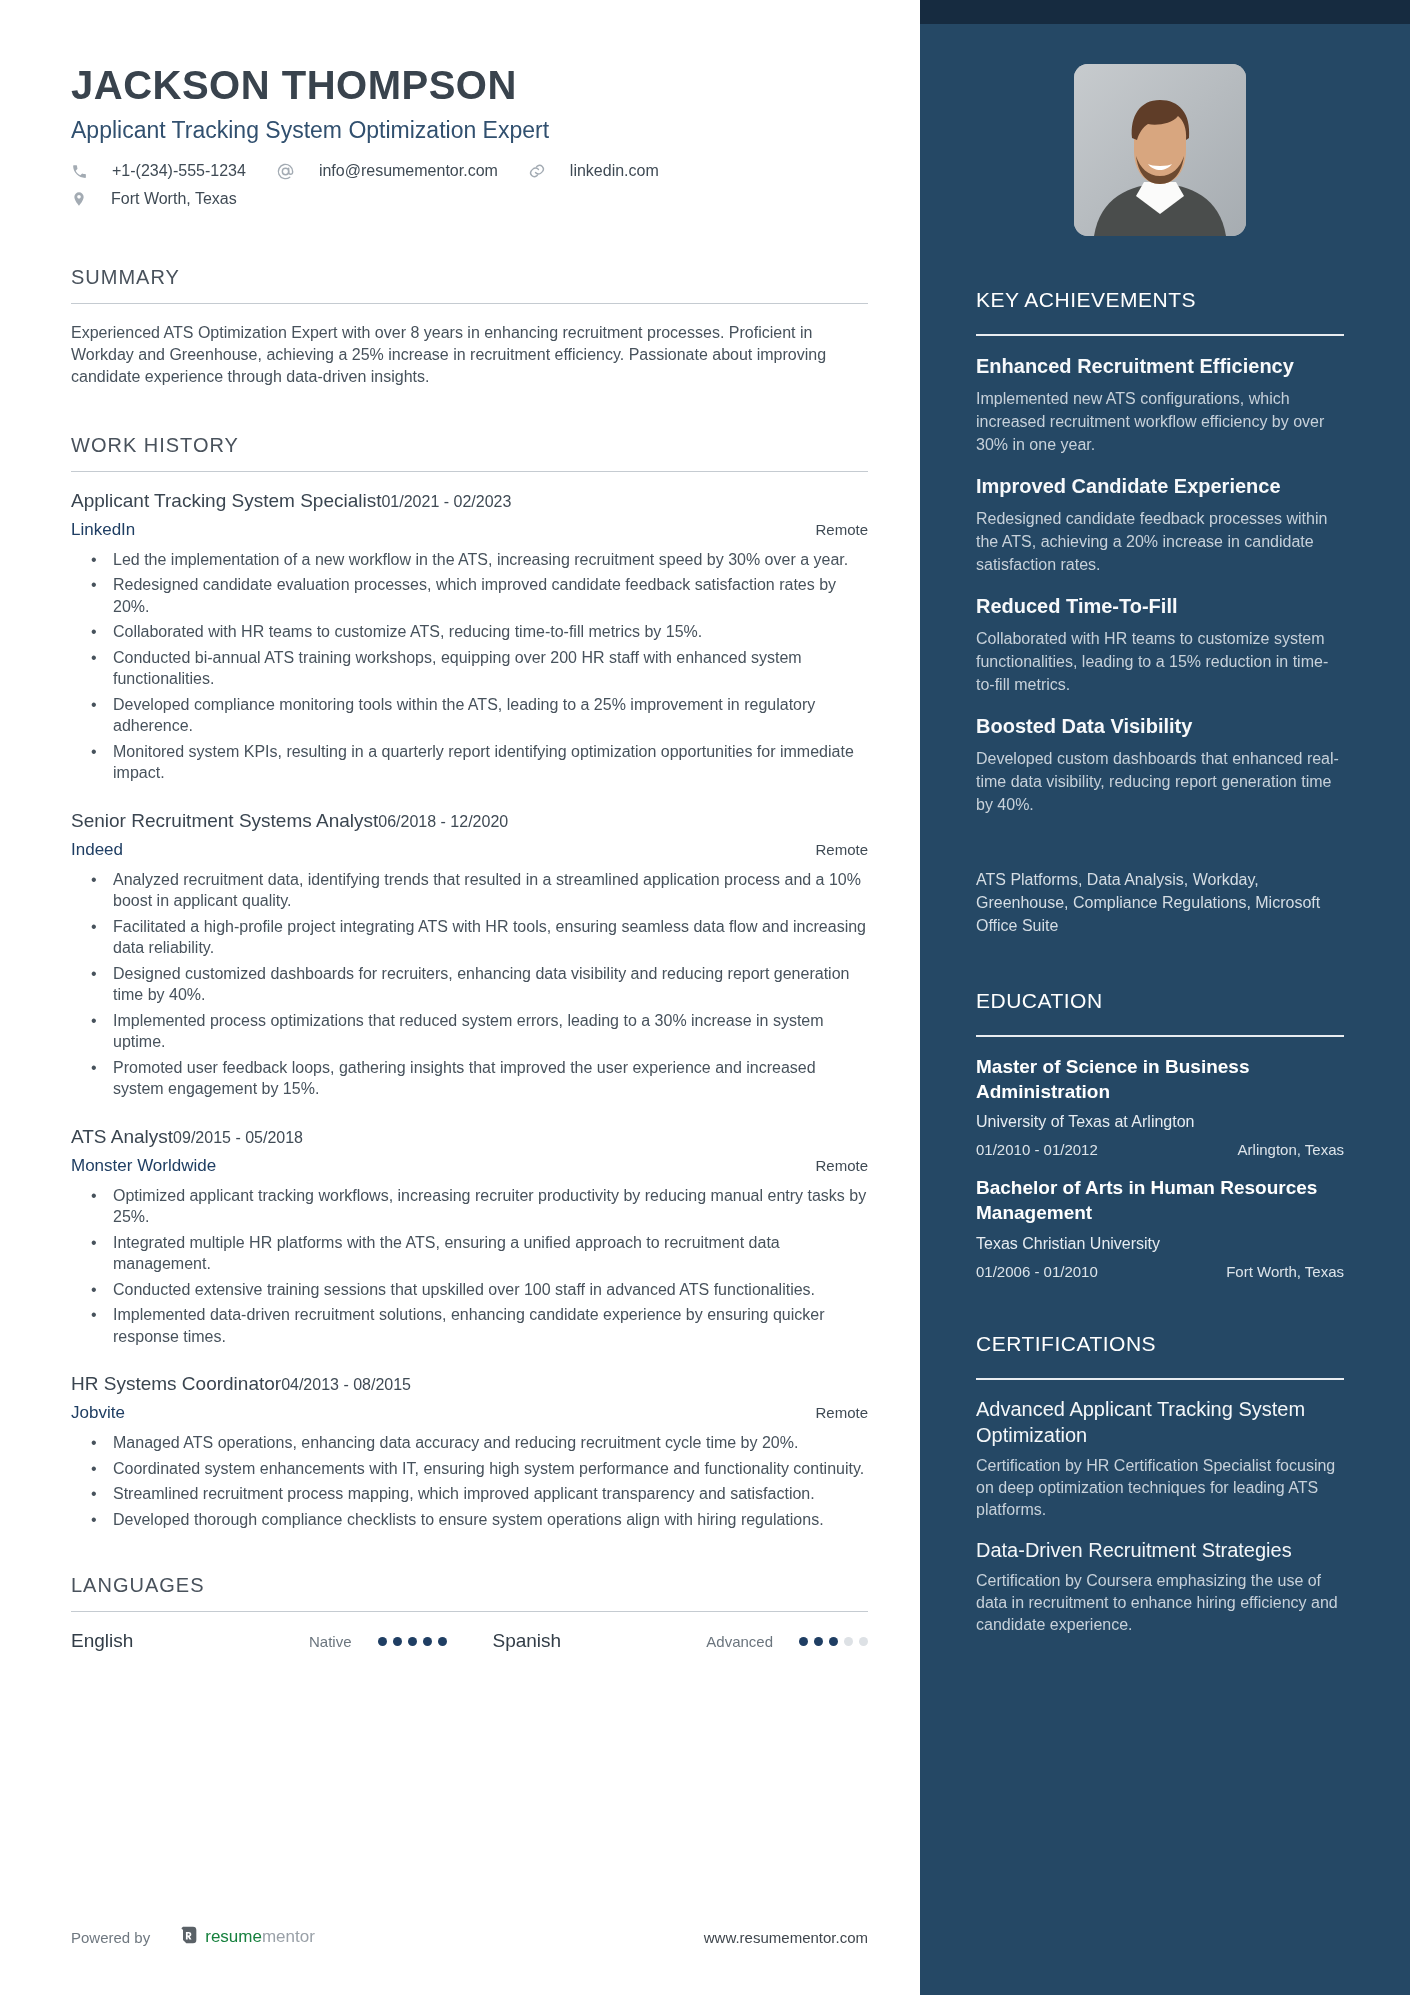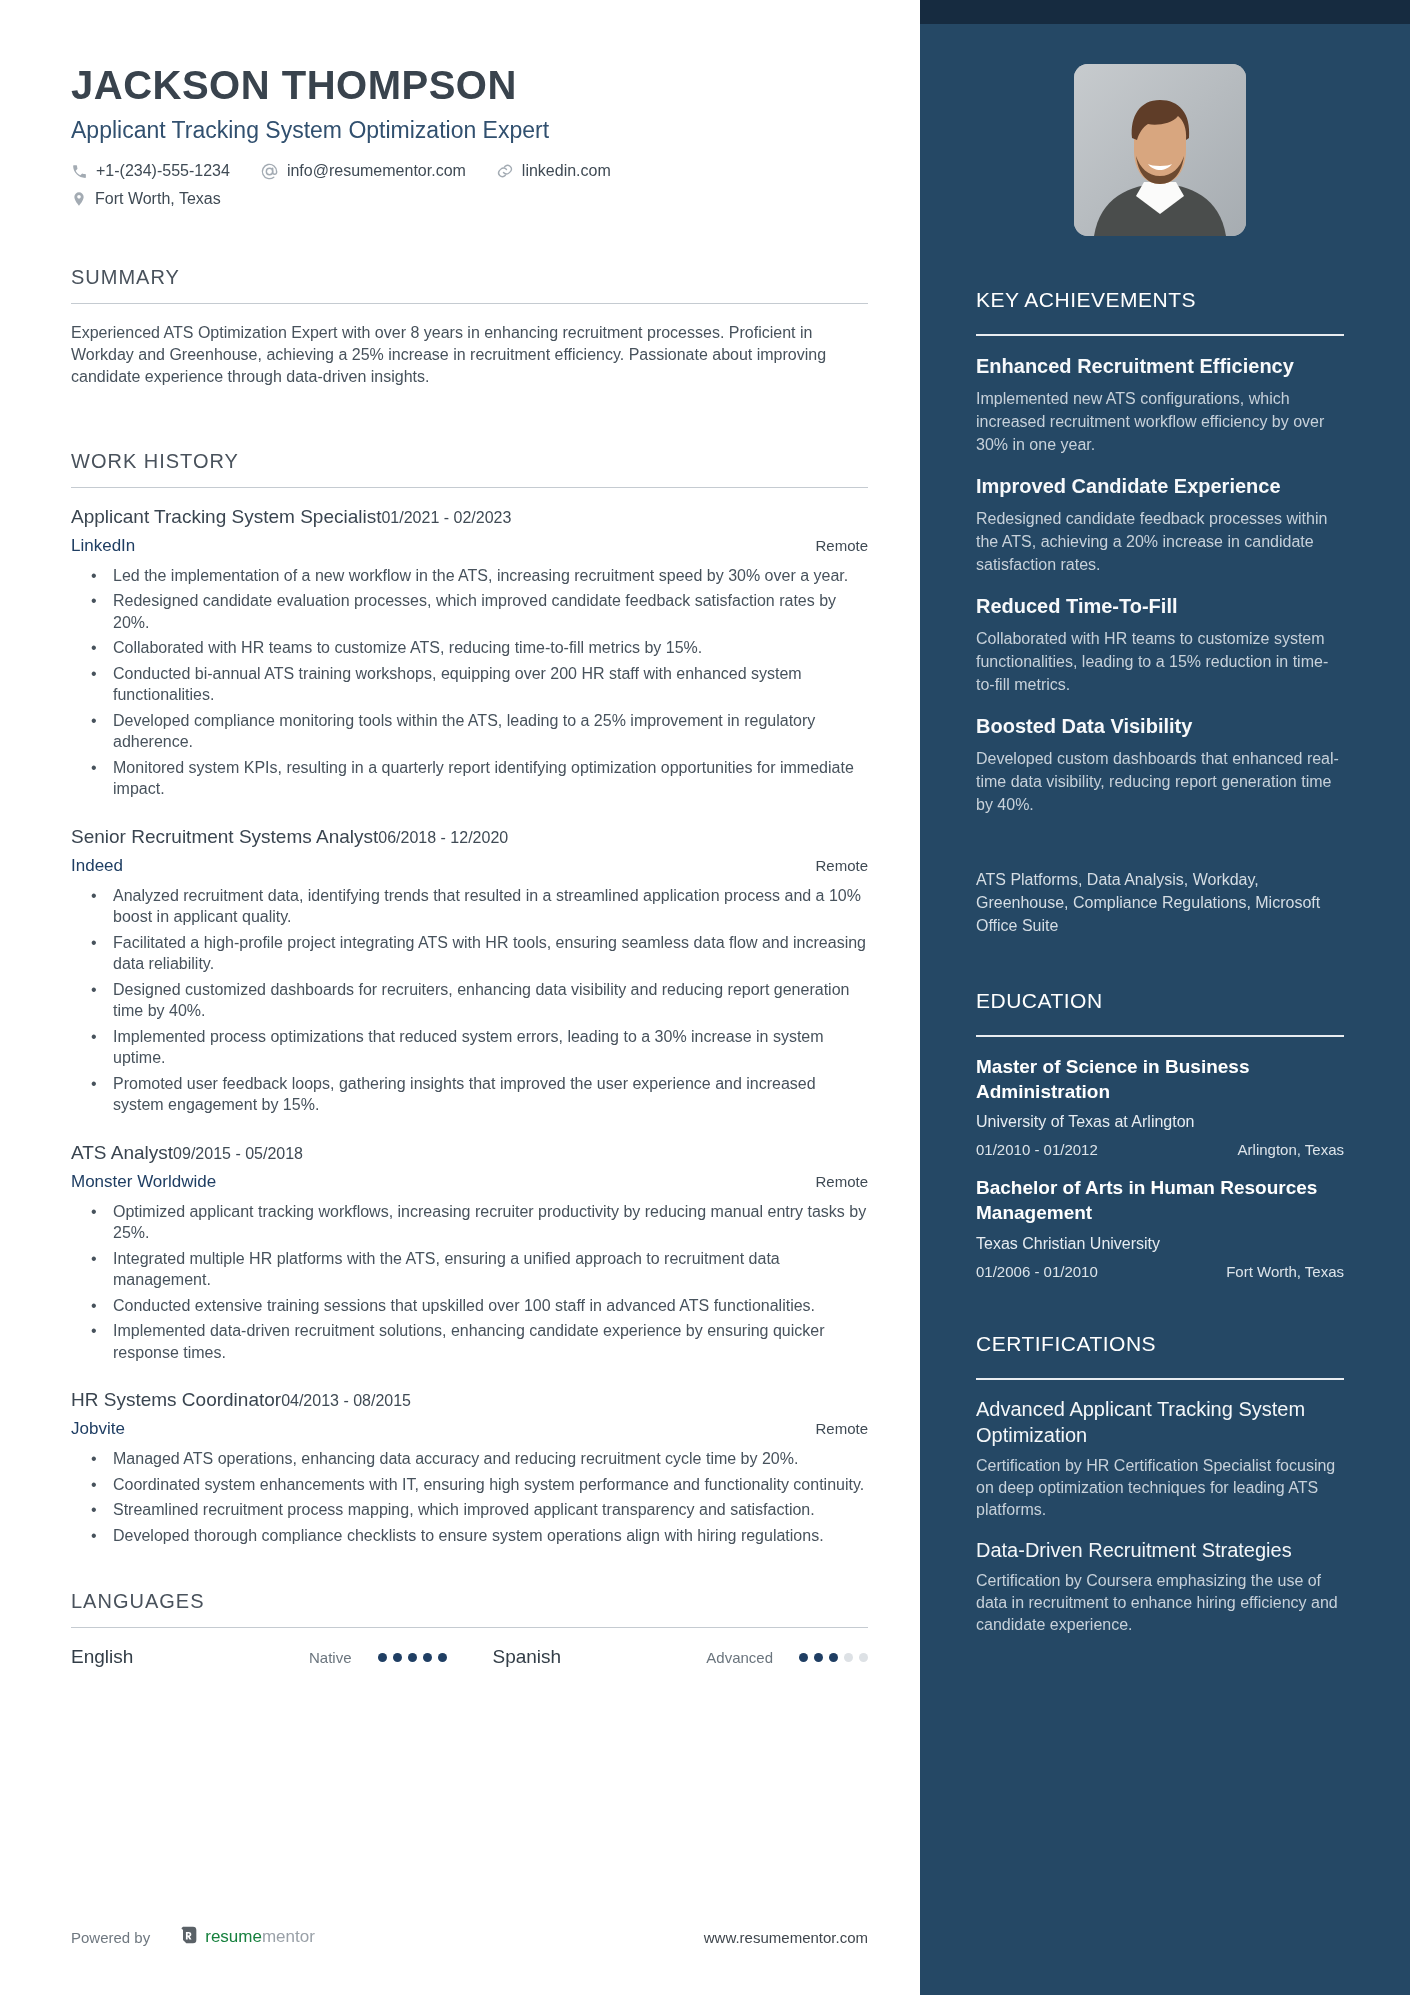--- a/index.html
+++ b/index.html
@@ -18,29 +18,29 @@
   html,body{background:#fff}
   body{font-family:"Liberation Sans","DejaVu Sans",sans-serif;width:1410px;height:1995px;position:relative;overflow:hidden;color:var(--body-text)}
   .page{position:absolute;inset:0}
 
   
   .main{position:absolute;left:0;top:0;width:920px;height:100%;background:#fff;padding:63px 52px 16px 71px}
   .name{font-size:40px;font-weight:700;color:var(--heading-dark);letter-spacing:.5px;line-height:1.1}
   .job-headline{font-size:23px;color:var(--title-blue);margin-top:9px;line-height:1.3}
   .contact{margin-top:16px;font-size:16px;color:#3f4a54}
   .contact-row{display:flex;align-items:center;gap:30px;margin-top:9px}
-  .contact-item{display:flex;align-items:center;gap:8px}
+  .contact-item{display:flex;align-items:center;gap:24px}
   .contact-item svg{display:block}
   .at-glyph{font-size:18px;color:#a3abb3;font-weight:400;line-height:1}
 
   h2.section{font-size:20px;font-weight:400;color:#49525c;letter-spacing:1px;padding-bottom:14px;border-bottom:1px solid var(--divider);margin-bottom:18px}
   .summary-sec{margin-top:58px}
   .summary-text{font-size:16px;line-height:22px;color:var(--body-text)}
 
-  .work-sec{margin-top:62px}
+  .work-sec{margin-top:46px}
   .job{margin-top:26px}
   .job:first-of-type{margin-top:8px}
   .job-top{display:flex;align-items:baseline}
   .job-title{font-size:19px;font-weight:500;color:#3a4550}
   .job-dates{font-size:16px;color:#3f4a54}
   .job-sub{display:flex;justify-content:space-between;align-items:baseline;margin-top:8px}
   .job-company{font-size:17px;font-weight:500;color:var(--accent-navy)}
   .job-location{font-size:15px;color:#3f4a54}
   ul.bullets{list-style:none;margin-top:9px}
   ul.bullets li{position:relative;padding-left:42px;font-size:16px;line-height:21.5px;color:var(--body-text);margin-top:4px}

